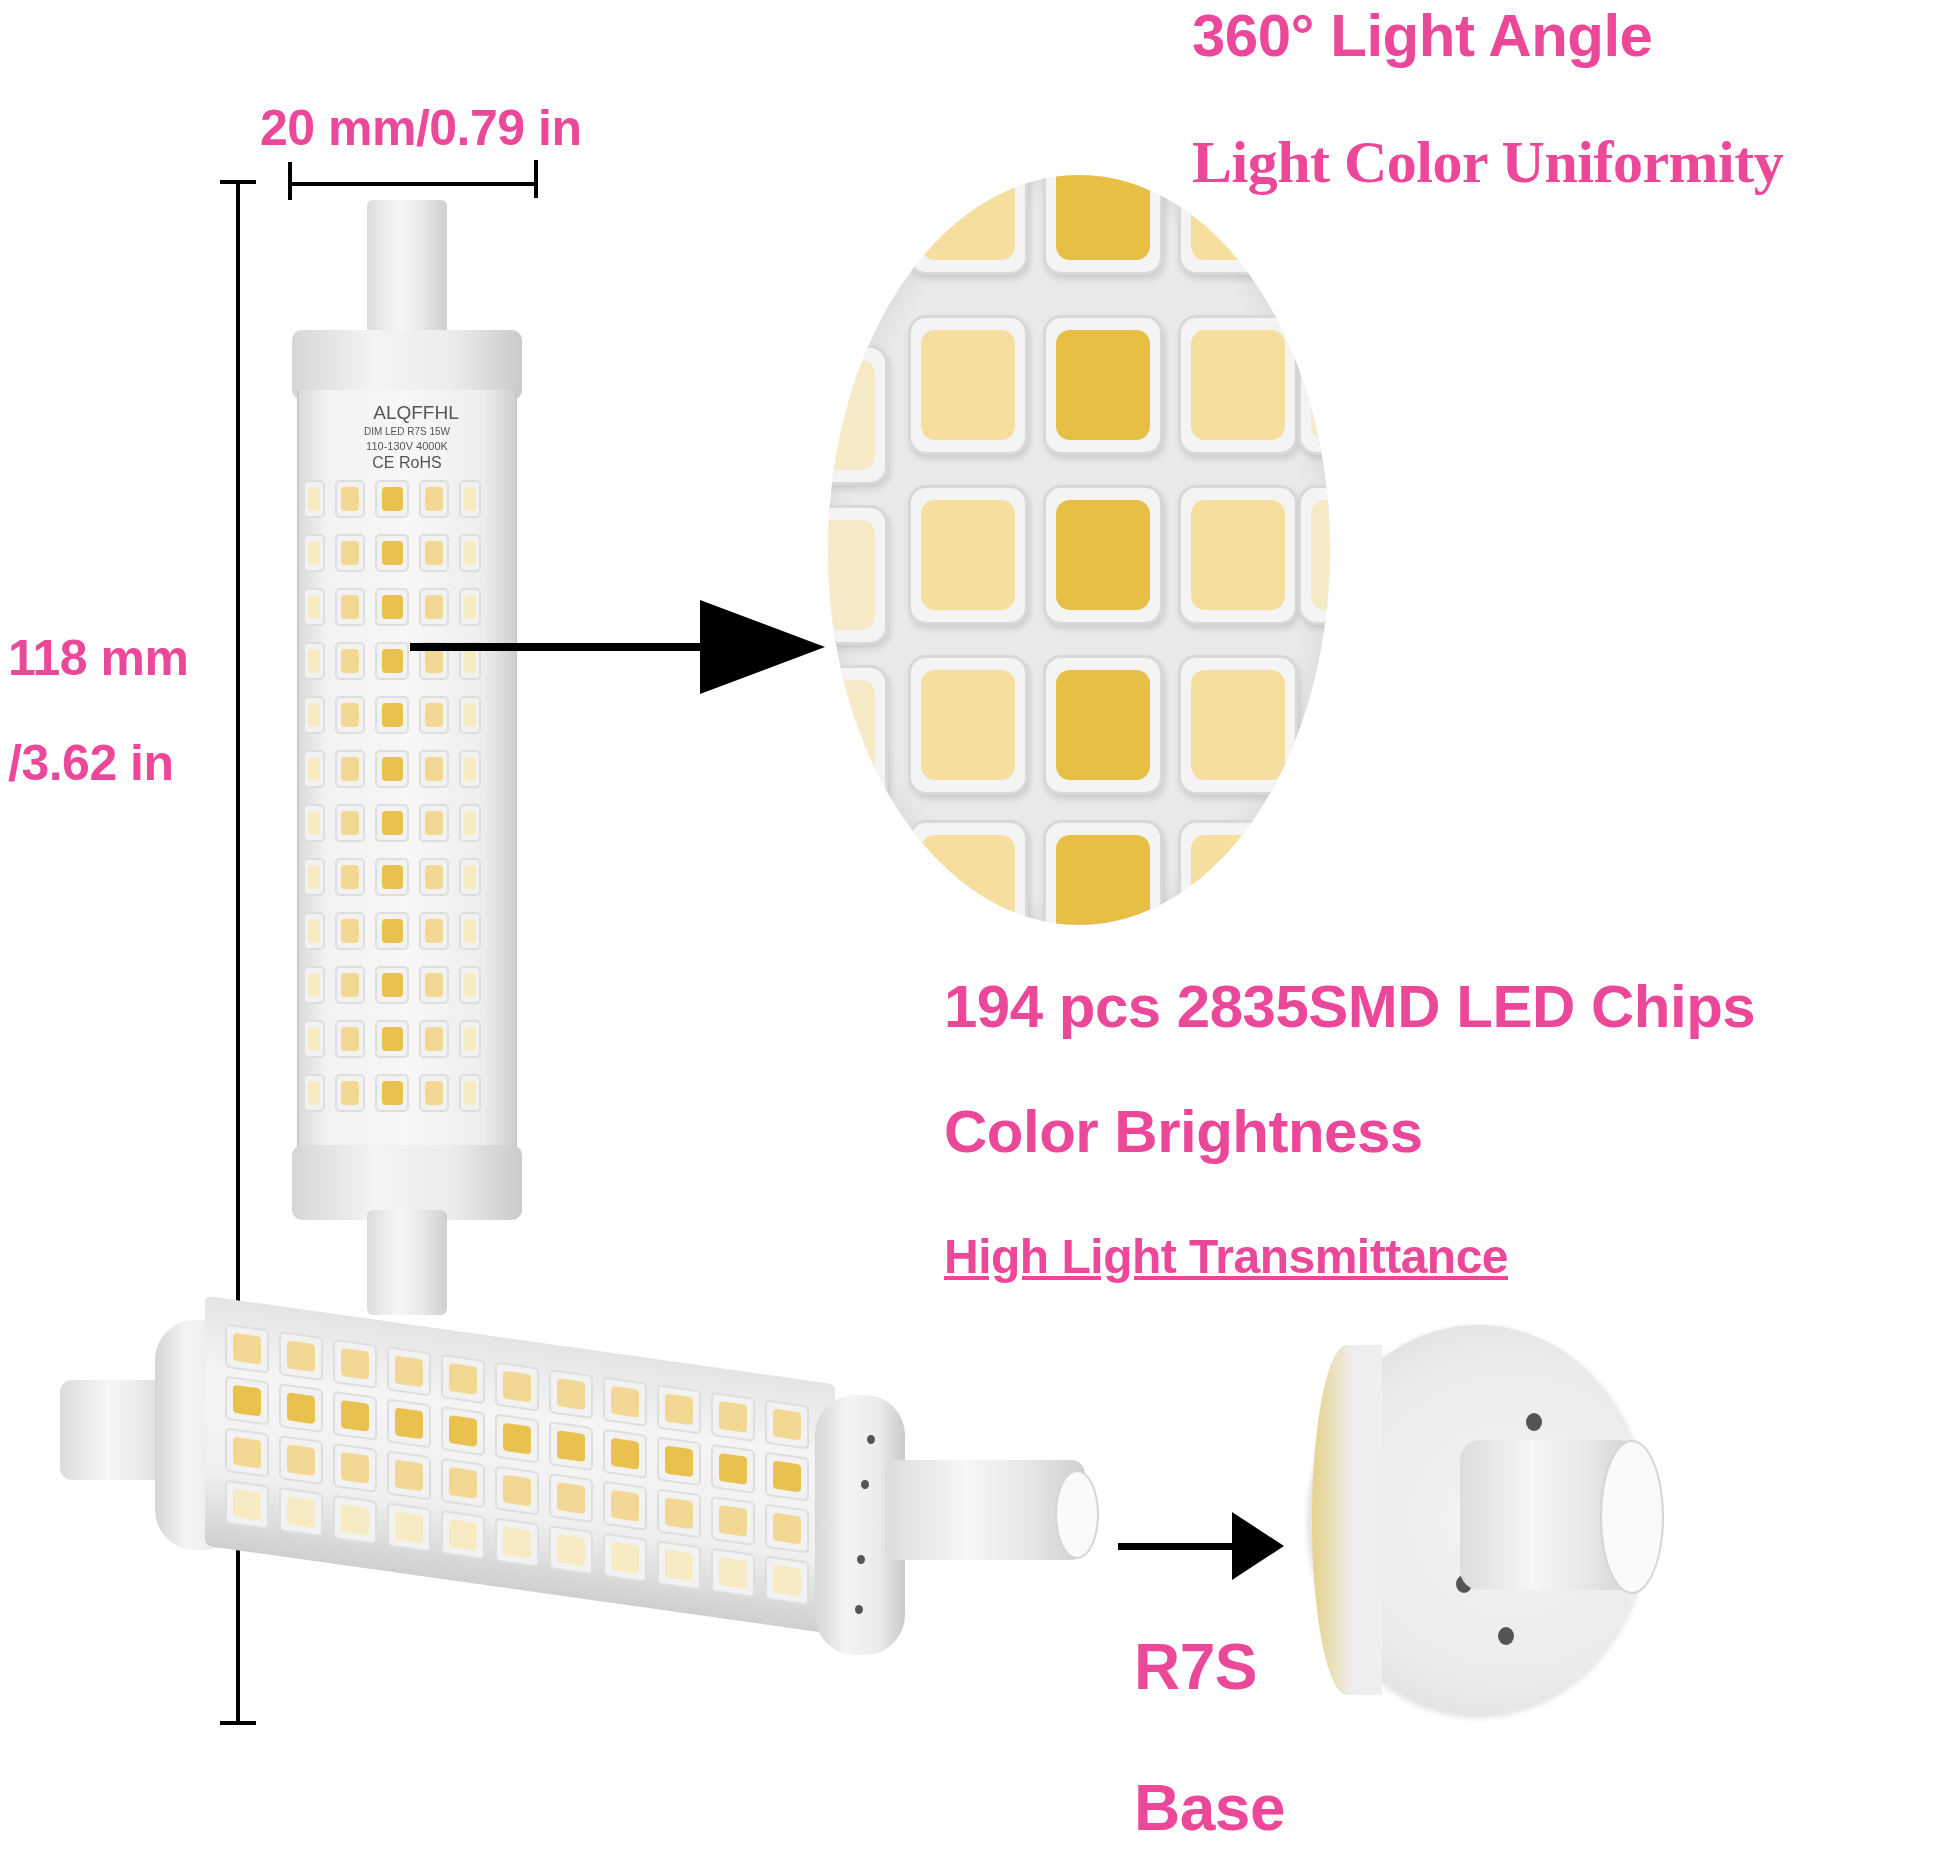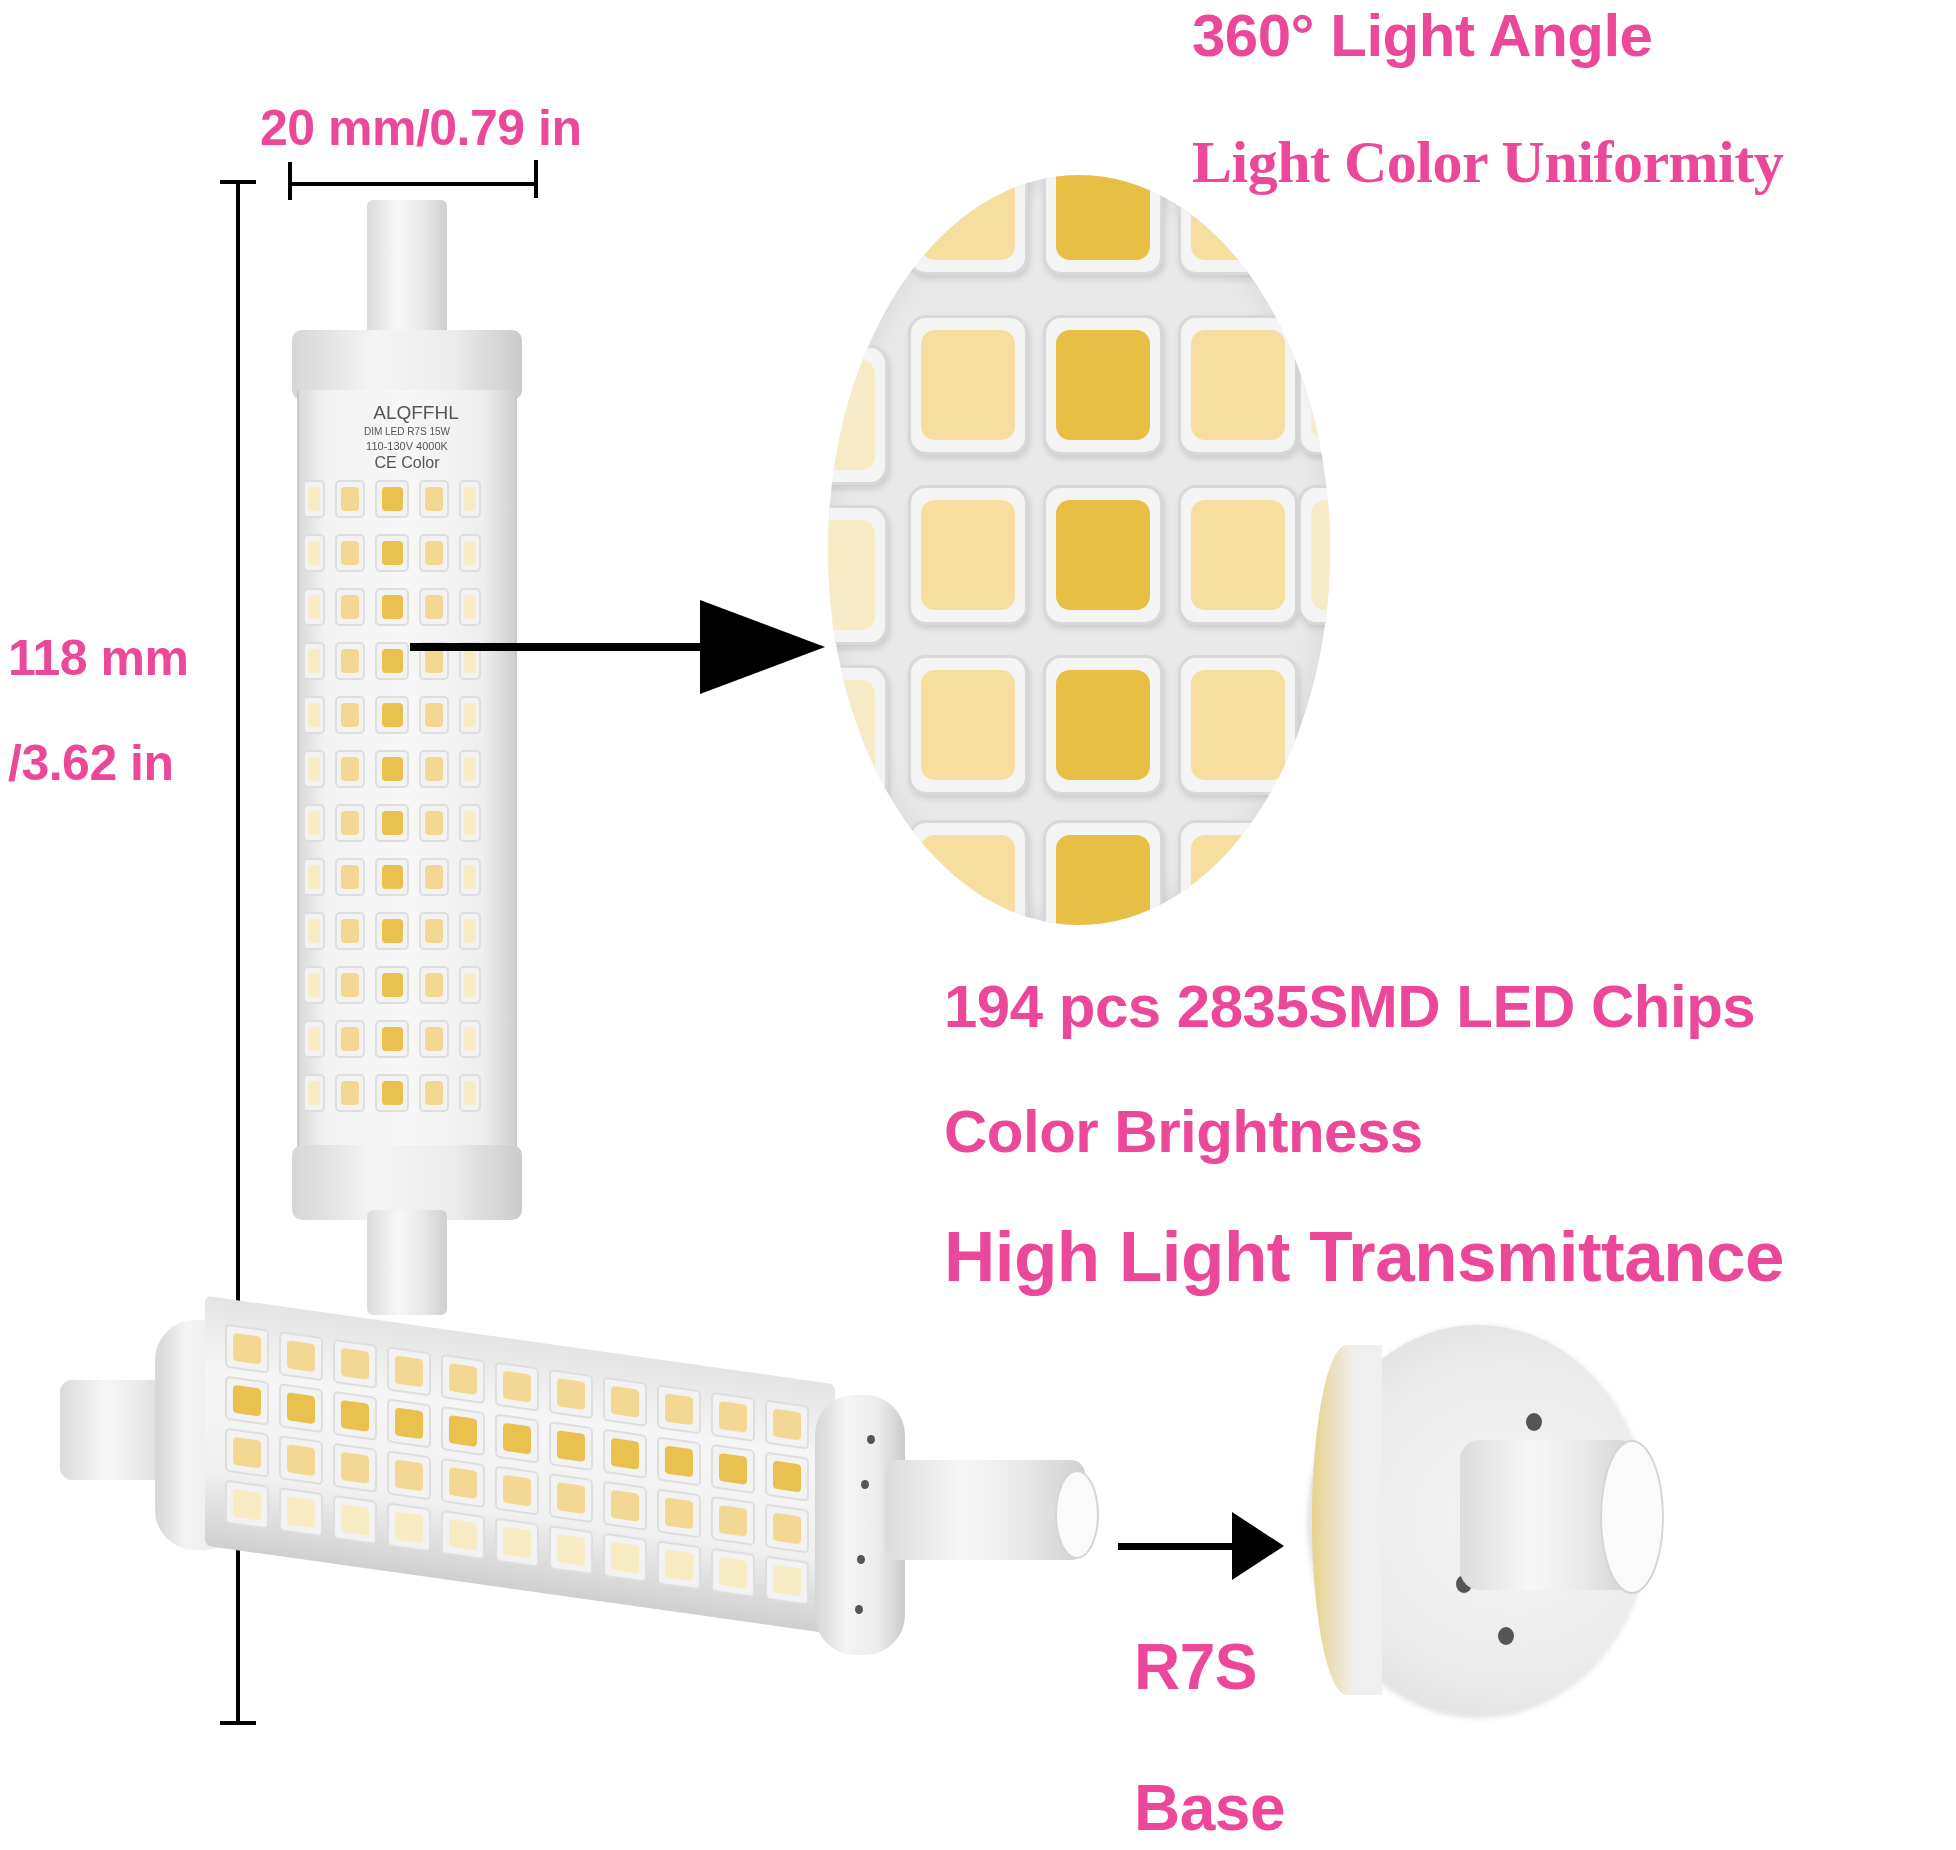--- a/index.html
+++ b/index.html
@@ -197,21 +197,21 @@
   <div style="position:absolute;left:1000px;top:170px;width:40px;height:85px;border-radius:50%;background:#fafafa;border:2px solid #d5d5d5;"></div>
 </div>
 
 <div class="vbulb">
   <div class="pin" style="left:75px;top:-130px;width:80px;height:150px;"></div>
   <div class="cap" style="left:0;top:0;width:230px;height:70px;"></div>
   <div class="tube" style="left:5px;top:60px;width:216px;height:760px;">
     <div class="label-text" style="left:0;right:0;top:12px;font-size:19px;padding-left:18px;">ALQFFHL</div>
     <div class="label-text" style="left:0;right:0;top:36px;font-size:10px;">DIM LED R7S 15W</div>
     <div class="label-text" style="left:0;right:0;top:50px;font-size:11px;">110-130V 4000K</div>
-    <div class="label-text" style="left:0;right:0;top:64px;font-size:16px;">CE Color</div>
+    <div class="label-text" style="left:0;right:0;top:64px;font-size:16px;">CE RoHS</div>
     <div class="grid" style="left:4px;top:90px;grid-template-columns:22px 30px 34px 30px 22px;grid-auto-rows:38px;gap:16px 10px;">
 
       <div class="chip e">
           <i></i>
         </div>
         <div class="chip">
           <i></i>
         </div>
         <div class="chip c">
           <i></i>
@@ -461,21 +461,21 @@
   <div class="bigchip c" style="left:215px;top:645px;">
       <i></i>
     </div>
   <div class="bigchip" style="left:350px;top:645px;">
       <i></i>
     </div>
 </div>
 
 <div class="txt" style="left:944px;top:971px;font-size:60px;line-height:72px;">194 pcs 2835SMD LED Chips</div>
 <div class="txt" style="left:944px;top:1096px;font-size:60px;line-height:72px;">Color Brightness</div>
-<div class="txt" style="left:944px;top:1221px;font-size:71px;line-height:72px;">High Light Transmittance</div>
+<div class="txt" style="left:944px;top:1221px;font-size:48px;line-height:72px;text-decoration:underline;">High Light Transmittance</div>
 
 <div class="arrow-shaft" style="left:1118px;top:1543px;width:140px;height:7px;"></div>
 <div class="arrow-head" style="left:1232px;top:1512px;border-top:34px solid transparent;border-bottom:34px solid transparent;border-left:52px solid #000;"></div>
 
 <div class="endcap">
   <div style="position:absolute;left:4px;top:20px;width:70px;height:350px;border-radius:50% 0 0 50%;background:linear-gradient(90deg,#e6d28a,#efefef 60%);"></div>
   <div class="hole" style="left:218px;top:88px;"></div>
   <div class="hole" style="left:170px;top:150px;"></div>
   <div class="hole" style="left:148px;top:250px;"></div>
   <div class="hole" style="left:190px;top:302px;"></div>

